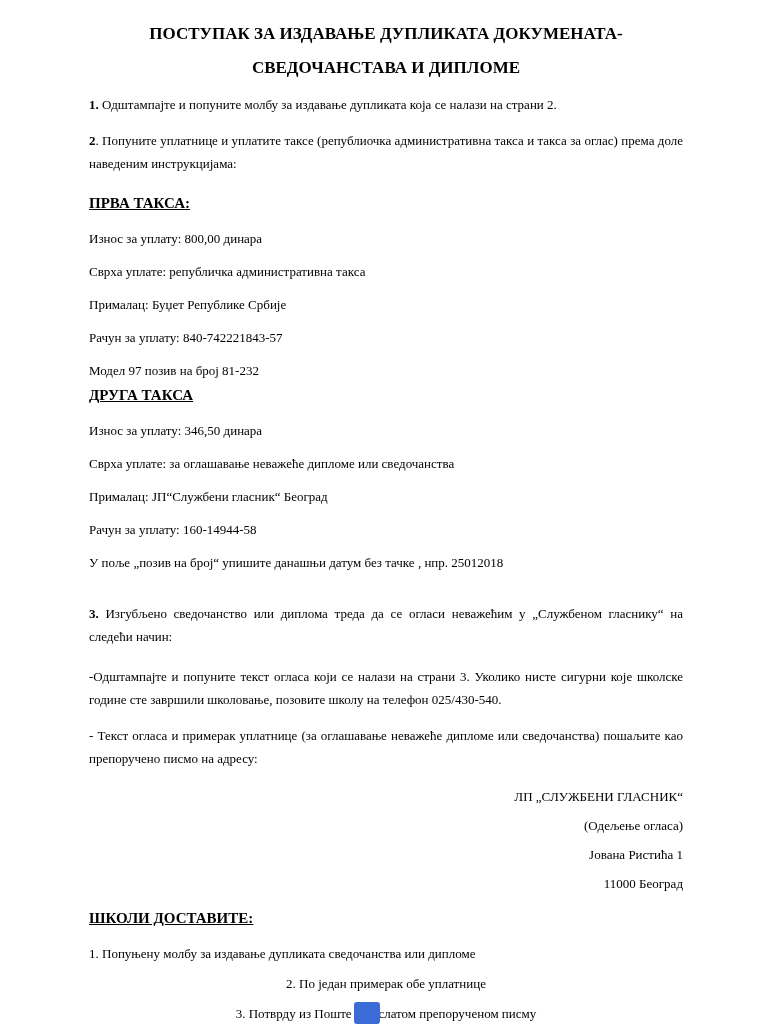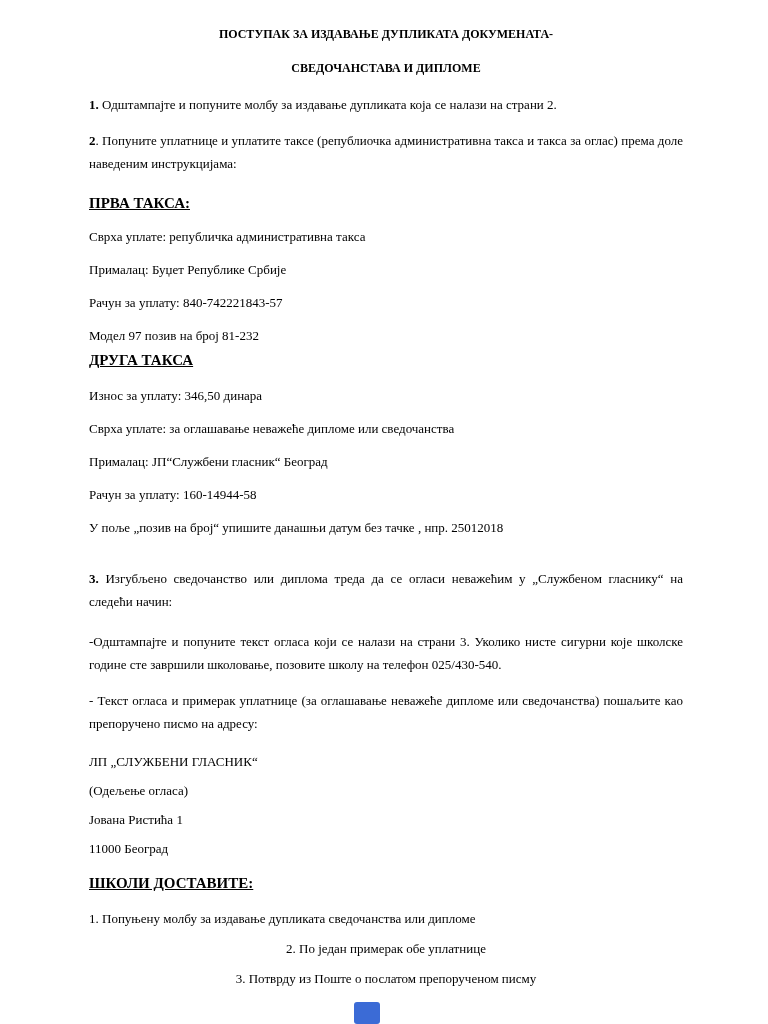--- a/index.html
+++ b/index.html
@@ -7,35 +7,35 @@
   body {
     width: 768px;
     height: 1024px;
     position: relative;
     overflow: hidden;
     font-family: "Liberation Serif", "DejaVu Serif", serif;
     color: #000000;
   }
   .page { padding: 24px 85px 0 89px; }
 
-  .title { text-align: center; font-weight: bold; font-size: 12px; line-height: 20px; }
+  .title { text-align: center; font-weight: bold; font-size: 17px; line-height: 20px; }
   .title .tl { display: block; }
   .title .tl + .tl { margin-top: 14px; }
 
   p { font-size: 13px; line-height: 23px; }
   .just { text-align: justify; }
 
   .heading {
     font-weight: bold;
     text-decoration: underline;
     font-size: 15px;
   }
 
   .tax-line { margin-top: 10px; }
-  .center { text-align: left; margin-top: 5px; }
+  .center { text-align: right; margin-top: 5px; }
 
   .mt2  { margin-top: 2px; }
   .mt6  { margin-top: 6px; }
   .mt8  { margin-top: 7px; text-align: center; }
   .mt12 { margin-top: 12px; }
   .mt14 { margin-top: 13px; }
   .mt16 { margin-top: 15px; }
   .mt18 { margin-top: 17px; }
   .mt30 { margin-top: 28px; }
 
@@ -57,20 +57,21 @@
   <div class="title">
     <span class="tl">ПОСТУПАК ЗА ИЗДАВАЊЕ ДУПЛИКАТА ДОКУМЕНАТА-</span>
     <span class="tl">СВЕДОЧАНСТАВА И ДИПЛОМЕ</span>
   </div>
 
   <p class="mt16"><b>1.</b><span> Одштампајте и попуните молбу за издавање дупликата која се налази на страни 2.</span></p>
 
   <p class="mt14 just"><b>2</b><span>. Попуните уплатнице  и уплатите таксе (републиочка административна такса и такса за оглас) према доле наведеним инструкцијама:</span></p>
 
   <p class="heading mt18">ПРВА ТАКСА:</p>
+  <p class="tax-line mt12">Износ за уплату: 800,00 динара</p>
   <p class="tax-line">Сврха уплате: републичка административна такса</p>
   <p class="tax-line">Прималац: Буџет Републике Србије</p>
   <p class="tax-line">Рачун за уплату: 840-742221843-57</p>
   <p class="tax-line">Модел 97 позив на број 81-232</p>
 
   <p class="heading mt2">ДРУГА ТАКСА</p>
   <p class="tax-line mt12">Износ за уплату: 346,50 динара</p>
   <p class="tax-line">Сврха уплате: за оглашавање неважеће дипломе или сведочанства</p>
   <p class="tax-line">Прималац: ЈП“Службени гласник“ Београд</p>
   <p class="tax-line">Рачун за уплату: 160-14944-58</p>

